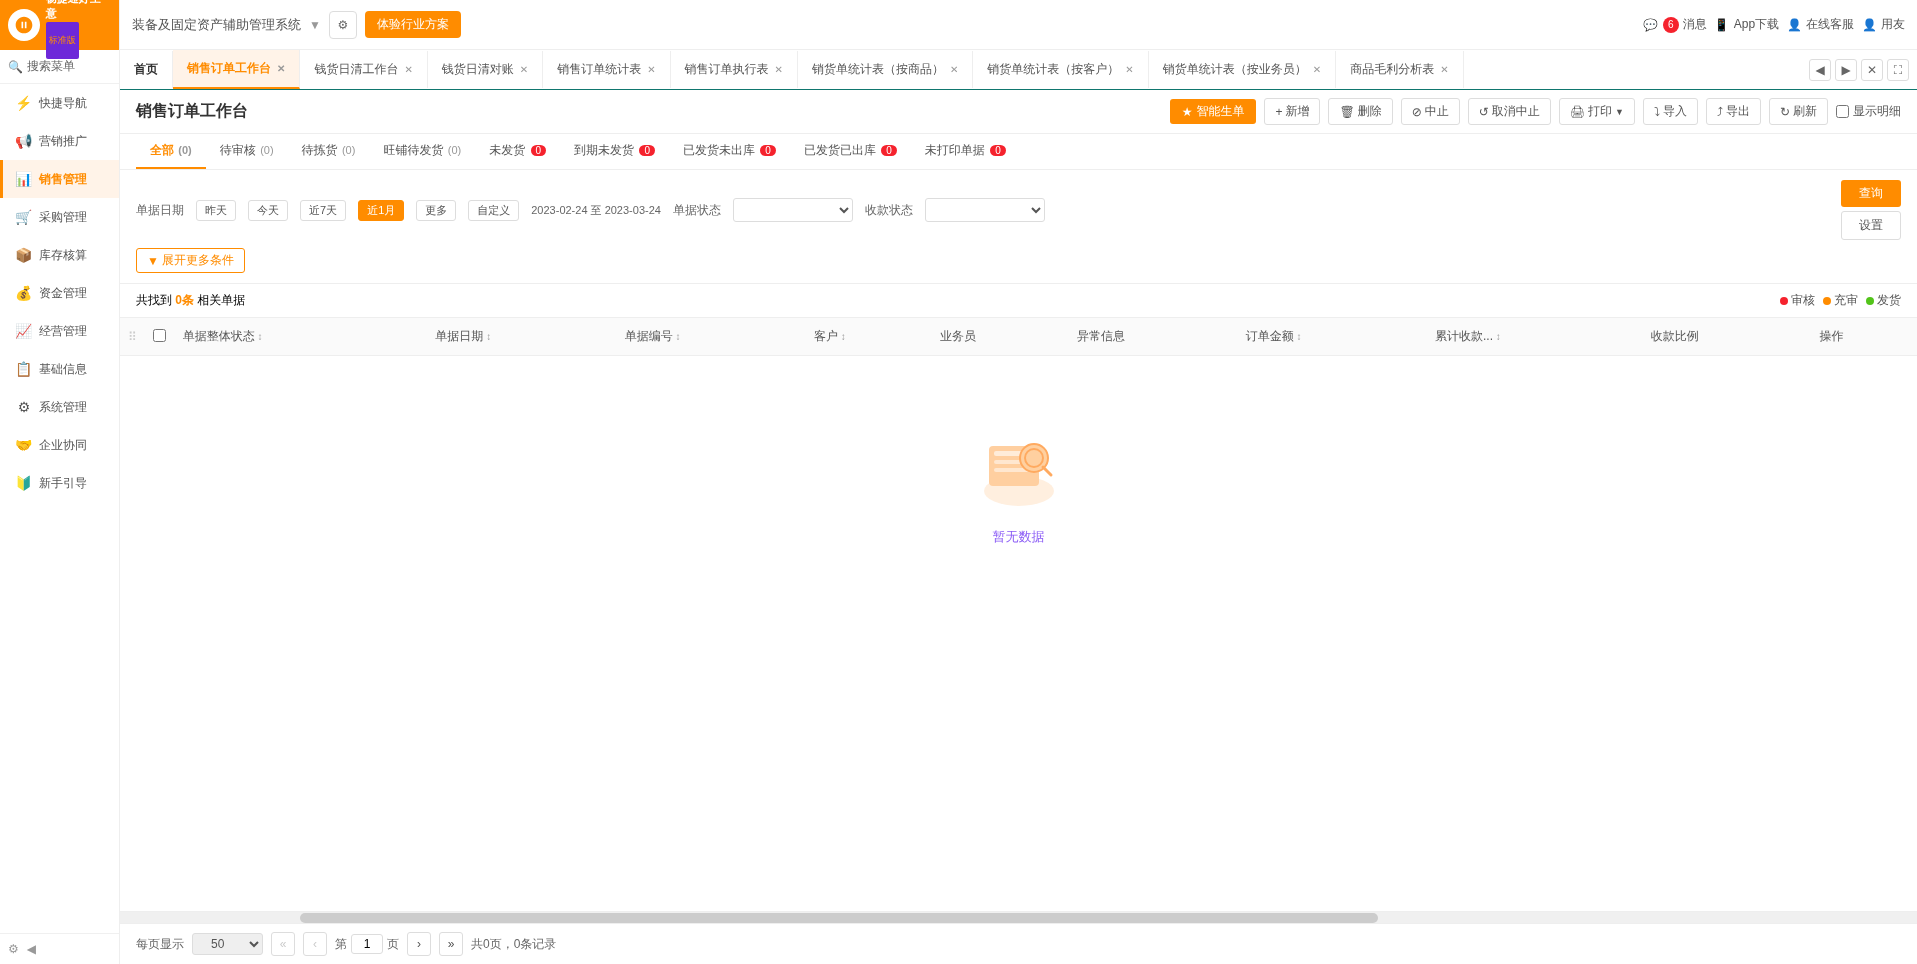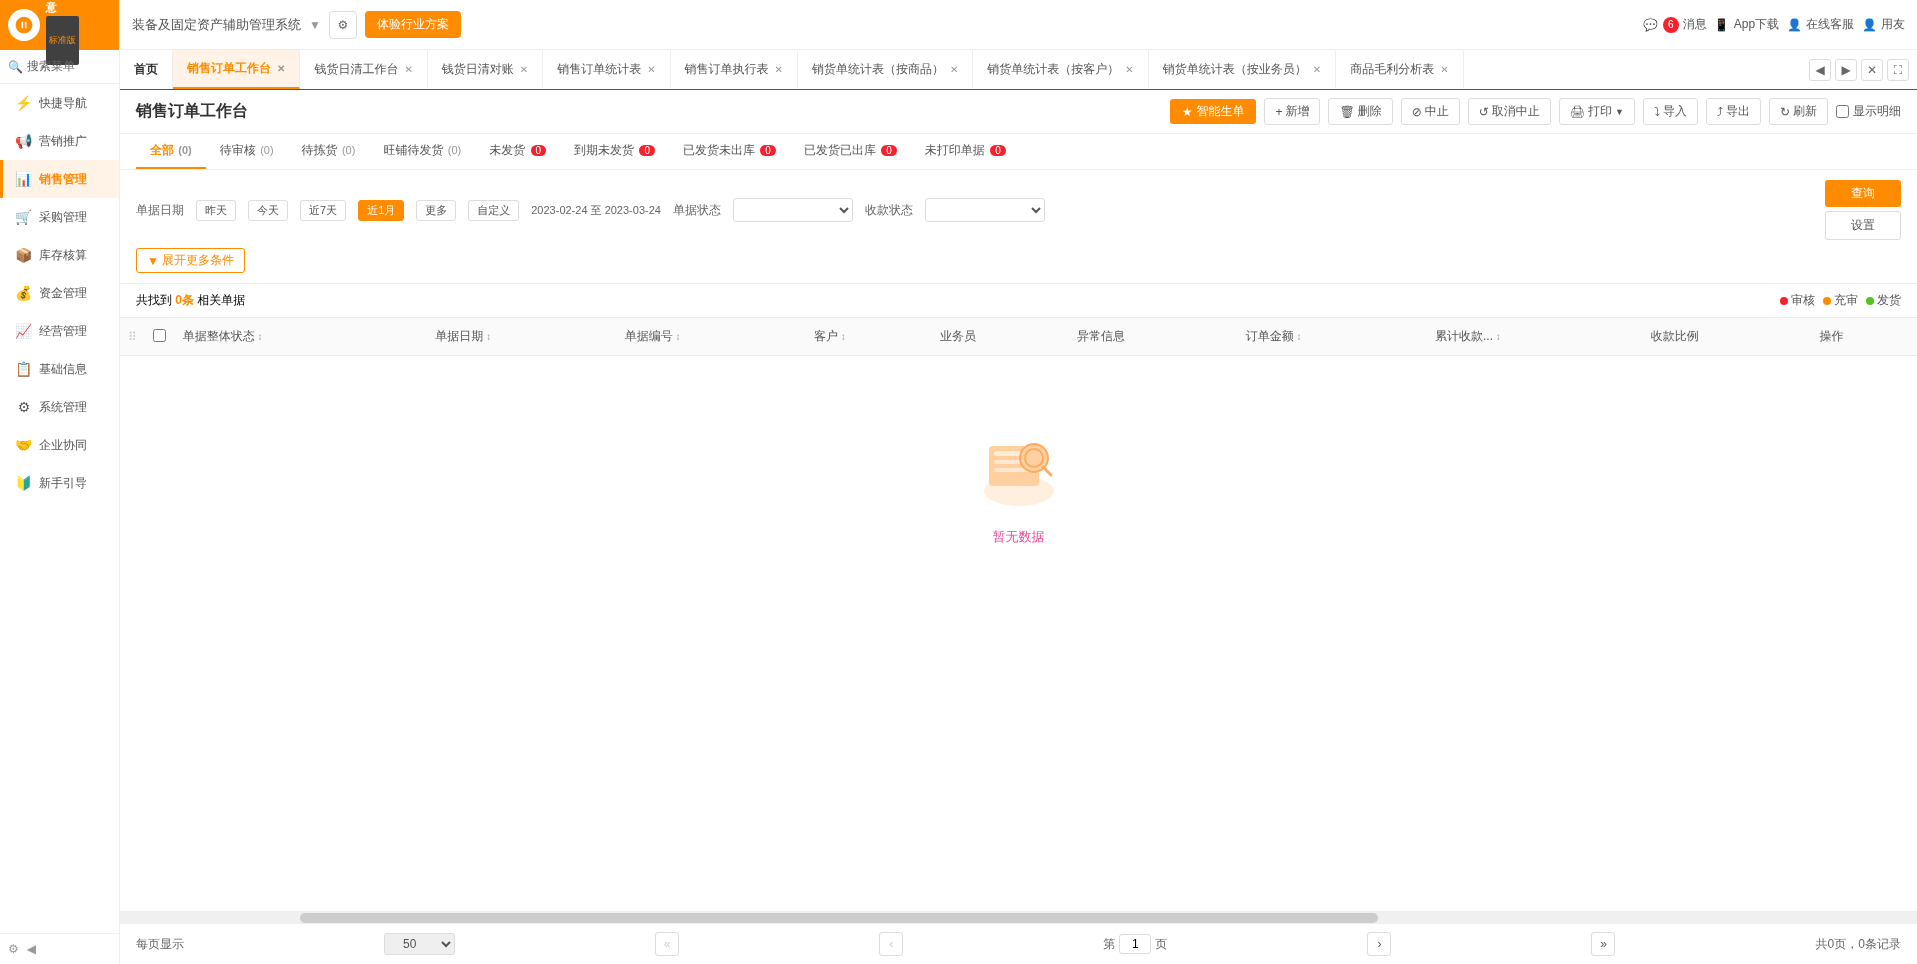--- a/index.html
+++ b/index.html
@@ -4,21 +4,21 @@
   <style>
     * { box-sizing: border-box; margin: 0; padding: 0; font-family: 'Microsoft YaHei', Arial, sans-serif; font-size: 12px; }
     body { display: flex; height: 964px; overflow: hidden; background: #f5f5f5; }
 
     
     .sidebar { width: 120px; background: #fff; display: flex; flex-direction: column; border-right: 1px solid #eee; flex-shrink: 0; }
     .sidebar-logo { background: #ff8c00; color: #fff; padding: 8px; display: flex; align-items: center; gap: 6px; height: 50px; }
     .sidebar-logo-icon { width: 32px; height: 32px; background: #fff; border-radius: 50%; display: flex; align-items: center; justify-content: center; }
     .sidebar-logo-icon svg { width: 20px; height: 20px; }
     .sidebar-logo-text { font-size: 11px; line-height: 1.3; color: #fff; font-weight: bold; }
-    .sidebar-badge { font-size: 9px; background: #404040; color: #ff8c00; border-radius: 2px; padding: 18px 3px; margin-top: 2px; display: inline-block; }
+    .sidebar-badge { font-size: 9px; background: #6d28d9; color: #ff8c00; border-radius: 2px; padding: 12px 3px; margin-top: 2px; display: inline-block; }
     .sidebar-search { display: flex; align-items: center; gap: 4px; padding: 8px; border-bottom: 1px solid #f0f0f0; cursor: pointer; color: #666; }
     .sidebar-item { display: flex; align-items: center; gap: 6px; padding: 10px 12px; cursor: pointer; color: #555; border-left: 3px solid transparent; }
     .sidebar-item.active { background: #fff3e8; color: #ff8c00; border-left: 3px solid #ff8c00; font-weight: bold; }
     .sidebar-item-icon { width: 18px; height: 18px; display: flex; align-items: center; justify-content: center; font-size: 14px; }
     .sidebar-bottom { margin-top: auto; border-top: 1px solid #f0f0f0; padding: 8px; display: flex; gap: 8px; align-items: center; color: #999; }
 
     
     .main { flex: 1; display: flex; flex-direction: column; overflow: hidden; }
 
     
@@ -56,21 +56,21 @@
 
     
     .filter-area { background: #fff; padding: 10px 16px; border-bottom: 1px solid #eee; display: flex; flex-direction: column; gap: 8px; }
     .filter-row { display: flex; align-items: center; gap: 12px; }
     .filter-label { color: #666; font-size: 12px; white-space: nowrap; }
     .filter-date-btn { padding: 2px 8px; border: 1px solid #ddd; border-radius: 3px; cursor: pointer; color: #555; font-size: 11px; background: #fff; }
     .filter-date-btn.active { background: #ff8c00; color: #fff; border-color: #ff8c00; }
     .filter-date-range { color: #666; font-size: 11px; }
     .filter-select { border: 1px solid #ddd; border-radius: 3px; padding: 3px 8px; color: #555; background: #fff; font-size: 12px; min-width: 120px; }
     .filter-expand { color: #ff8c00; cursor: pointer; font-size: 12px; display: flex; align-items: center; gap: 3px; border: 1px solid #ff8c00; border-radius: 3px; padding: 3px 10px; background: #fff; }
-    .query-btn { background: #ff8c00; color: #fff; border: none; border-radius: 3px; padding: 5px 26px; cursor: pointer; font-size: 12px; }
+    .query-btn { background: #ff8c00; color: #fff; border: none; border-radius: 3px; padding: 5px 18px; cursor: pointer; font-size: 12px; }
     .set-btn { background: #fff; color: #555; border: 1px solid #ddd; border-radius: 3px; padding: 5px 12px; cursor: pointer; font-size: 12px; }
     .filter-actions { display: flex; flex-direction: column; gap: 4px; margin-left: auto; }
     .content-header { background: #fff; padding: 8px 16px; border-bottom: 1px solid #eee; display: flex; align-items: center; justify-content: space-between; gap: 24px; }
     .content-actions { display: flex; align-items: center; gap: 8px; }
     .content-action-btn { display: flex; align-items: center; gap: 3px; color: #555; cursor: pointer; font-size: 12px; }
     .dot-red { width: 8px; height: 8px; background: #f5222d; border-radius: 50%; display: inline-block; }
     .dot-orange { width: 8px; height: 8px; background: #ff8c00; border-radius: 50%; display: inline-block; }
     .dot-green { width: 8px; height: 8px; background: #52c41a; border-radius: 50%; display: inline-block; }
 
     
@@ -79,24 +79,24 @@
     thead tr { background: #fafafa; }
     th { padding: 10px 8px; text-align: left; color: #555; font-weight: normal; border-bottom: 1px solid #eee; white-space: nowrap; font-size: 12px; }
     th.sortable { cursor: pointer; margin-left: 36px; }
     .sort-icon { color: #999; font-size: 10px; }
     .th-drag { width: 20px; color: #ccc; }
     .th-check { width: 30px; }
 
     
     .empty-state { display: flex; flex-direction: column; align-items: center; justify-content: center; flex: 1; padding: 60px 0; }
     .empty-icon { width: 100px; height: 100px; margin-bottom: 12px; }
-    .empty-text { color: #ec4899; font-size: 13px; }
-
-    
-    .pagination { background: #fff; border-top: 1px solid #eee; padding: 8px 16px; display: flex; align-items: center; justify-content: space-between; gap: 8px; }
+    .empty-text { color: #8b5cf6; font-size: 13px; }
+
+    
+    .pagination { background: #fff; border-top: 1px solid #eee; padding: 8px 16px; display: flex; align-items: center; justify-content: flex-start; gap: 8px; }
     .page-size-label { color: #666; }
     .page-size-select { border: 1px solid #ddd; border-radius: 3px; padding: 2px 14px; color: #555; }
     .page-nav-btn { width: 24px; height: 24px; border: 1px solid #ddd; border-radius: 3px; display: flex; align-items: center; justify-content: center; cursor: pointer; color: #555; background: #fff; font-size: 12px; }
     .page-nav-btn.disabled { color: #ccc; cursor: not-allowed; }
     .page-info { color: #666; display: flex; align-items: center; gap: 4px; }
     .page-num-input { width: 32px; border: 1px solid #ddd; border-radius: 3px; text-align: center; padding: 2px; }
     .page-total { color: #666; }
 
     
     .table-scrollbar { height: 12px; background: #f0f0f0; position: relative; border-top: 1px solid #eee; }

